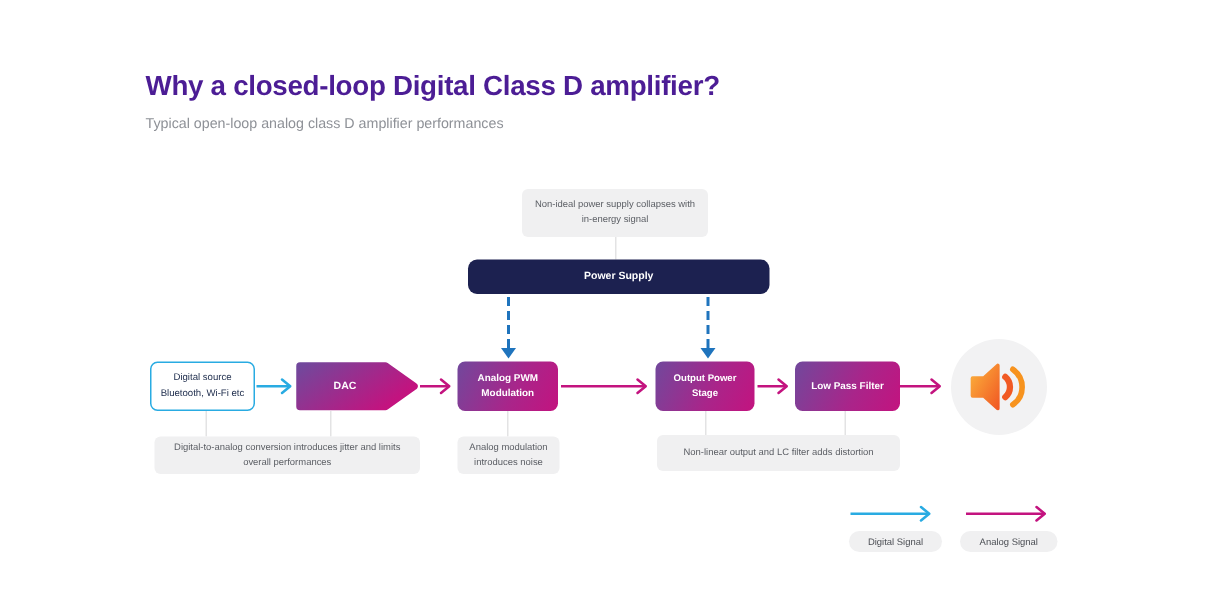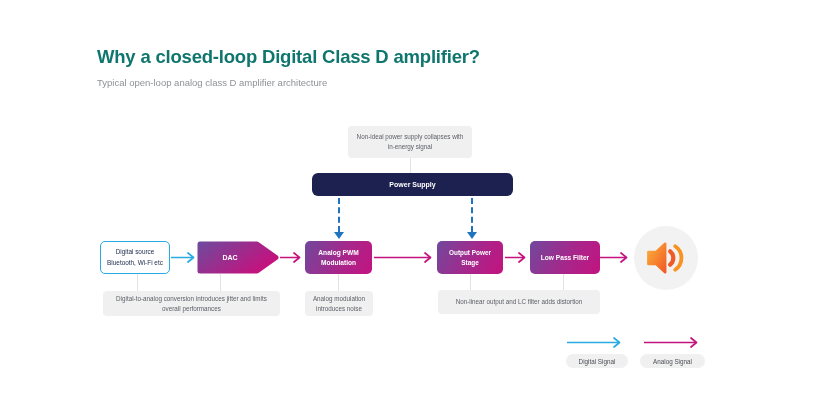--- a/index.html
+++ b/index.html
@@ -1,19 +1,19 @@
 <!DOCTYPE html>
 <html><head>
 <meta charset="utf-8">
 <style>
   html,body{margin:0;padding:0;background:#ffffff;}
   .canvas{position:relative;width:814px;height:410px;background:#ffffff;
           font-family:"Liberation Sans",sans-serif;overflow:hidden;}
   .abs{position:absolute;}
-  .title{font-size:18.5px;font-weight:700;color:#0f766e;letter-spacing:-0.2px;}
+  .title{font-size:18.5px;font-weight:700;color:#4c1d95;letter-spacing:-0.2px;}
   .subtitle{font-size:9.5px;color:#8e9197;}
   .note{background:#f0f0f1;border-radius:4px;color:#5b5e64;font-size:6.3px;line-height:1.55;
         display:flex;align-items:center;justify-content:center;text-align:center;padding:2px 6px;box-sizing:border-box;}
   .powerbar{background:#1c2150;border-radius:6px;color:#ffffff;font-size:7px;font-weight:700;
             display:flex;align-items:center;justify-content:center;}
   .block{background:linear-gradient(118deg,#71489c 0%,#a9258a 58%,#c3137f 100%);
          border-radius:5px;color:#ffffff;font-size:6.6px;font-weight:700;line-height:1.45;
          display:flex;align-items:center;justify-content:center;text-align:center;padding:2px 4px;box-sizing:border-box;}
   .srcbox{background:#ffffff;border:1.6px solid #29abe2;border-radius:5px;color:#1b2a4a;font-size:6.4px;line-height:1.6;
           display:flex;flex-direction:column;align-items:center;justify-content:center;text-align:center;box-sizing:border-box;}
@@ -26,21 +26,21 @@
         display:flex;align-items:center;justify-content:center;}
   .spk{border-radius:50%;background:#f2f2f3;display:flex;align-items:center;justify-content:center;}
   svg{display:block;}
 </style>
 </head>
 <body>
 
 <div class="canvas">
 
   <div class="abs title" style="left:97px;top:46px;width:560px;">Why a closed-loop Digital Class D amplifier?</div>
-  <div class="abs subtitle" style="left:97px;top:77px;width:560px;">Typical open-loop analog class D amplifier architecture</div>
+  <div class="abs subtitle" style="left:97px;top:77px;width:560px;">Typical open-loop analog class D amplifier performances</div>
 
   <div class="abs note" style="left:348px;top:126px;width:124px;height:32px;">Non-ideal power supply collapses with in-energy signal</div>
   <div class="abs conn" style="left:410px;top:158px;height:15px;"></div>
 
   <div class="abs powerbar" style="left:312px;top:173px;width:201px;height:23px;">Power Supply</div>
 
   <div class="abs vdash" style="left:333px;top:198px;height:41px;">
     <div class="dline"></div>
     <div class="dhead"></div>
   </div>

